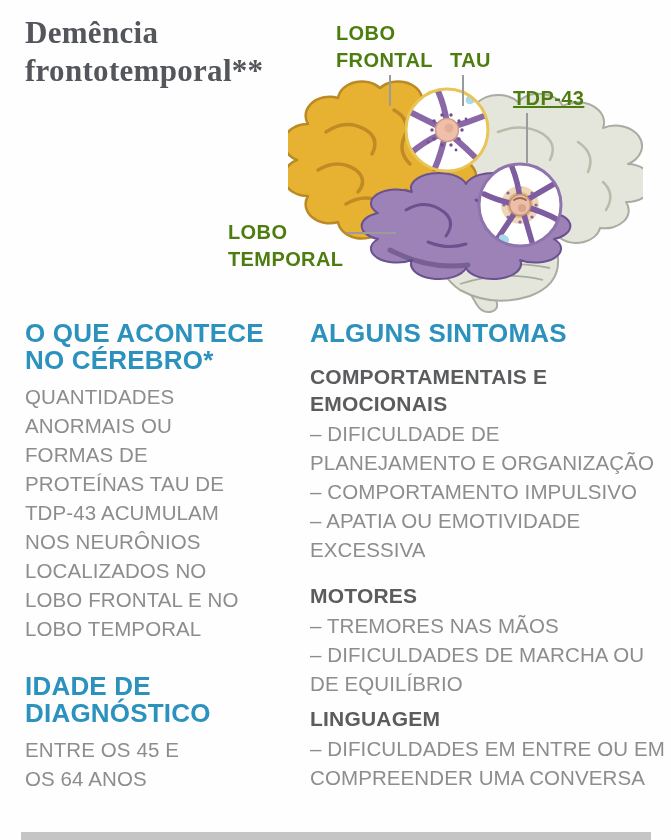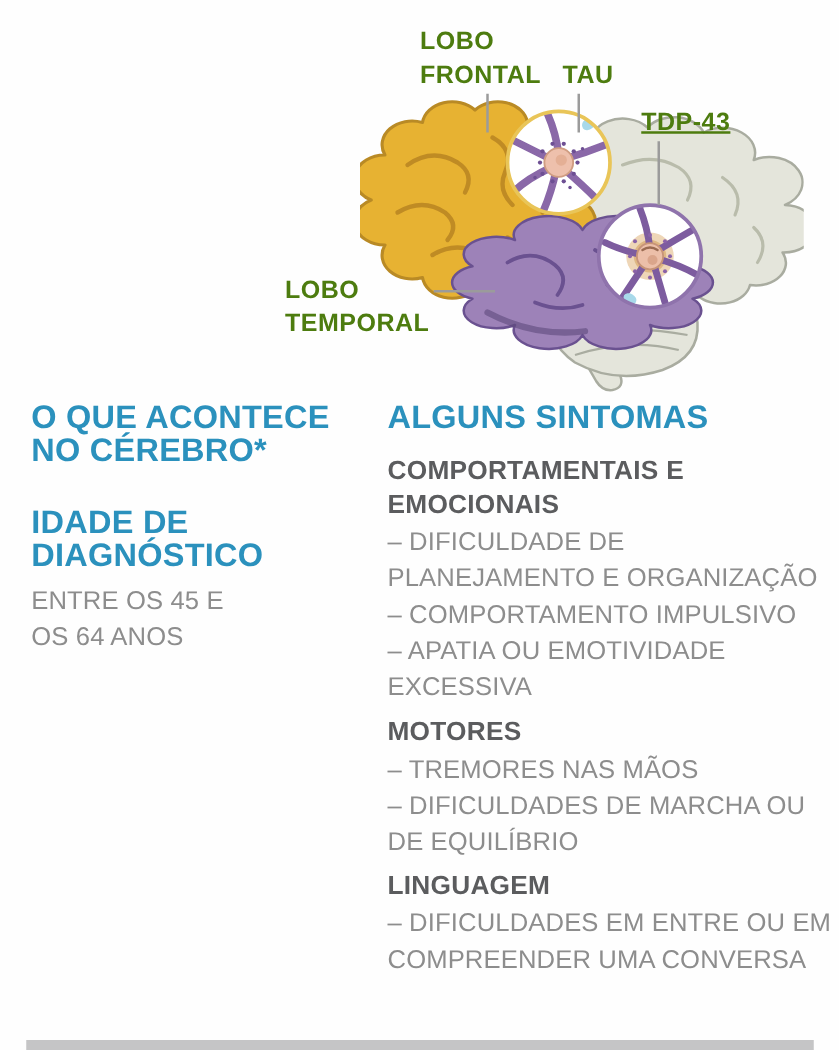--- a/index.html
+++ b/index.html
@@ -33,33 +33,35 @@
     color:#8d8d8d; font-size:20.5px; line-height:29px; letter-spacing:.1px;
   }
   .h-dark {
     color:#5b5c5e; font-weight:bold; font-size:21px; line-height:27px;
     letter-spacing:.2px;
   }
   .col-left .body-gray { margin-top:8px; }
   .sec-idade { margin-top:30px; }
   .symptom-group .h-dark { margin-top:0; }
   .grp-1 { margin-top:16px; }
-  .grp-2 { margin-top:8px; }
+  .grp-2 { margin-top:18px; }
   .grp-3 { margin-top:7px; }
   .symptom-group .body-gray { margin-top:2px; }
   .bottom-bar {
     position:absolute; left:21px; top:832px; width:630px; height:8px;
     background:#c5c5c6;
   }
 </style>
 </head>
 <body>
 
 <div class="page">
 
+  <div class="title pre">Demência
+frontotemporal**</div>
 
   <svg class="brain-svg" width="355" height="242" viewBox="0 0 355 242">
     <defs>
       <clipPath id="tauClip">
           <circle cx="159" cy="58" r="41"></circle>
         </clipPath>
       <clipPath id="tdpClip">
           <circle cx="232" cy="133" r="41"></circle>
         </clipPath>
     </defs>
@@ -211,20 +213,29 @@
   <div class="diagram-label lbl-frontal pre">LOBO
 FRONTAL</div>
   <div class="diagram-label lbl-tau">TAU</div>
   <div class="diagram-label lbl-tdp">TDP-43</div>
   <div class="diagram-label lbl-temporal pre">LOBO
 TEMPORAL</div>
 
   <div class="col-left">
     <div class="h-blue pre">O QUE ACONTECE
 NO CÉREBRO*</div>
+    <div class="body-gray pre">QUANTIDADES
+ANORMAIS OU
+FORMAS DE
+PROTEÍNAS TAU DE
+TDP-43 ACUMULAM
+NOS NEURÔNIOS
+LOCALIZADOS NO
+LOBO FRONTAL E NO
+LOBO TEMPORAL</div>
     <div class="sec-idade">
       <div class="h-blue pre">IDADE DE
 DIAGNÓSTICO</div>
       <div class="body-gray pre">ENTRE OS 45 E
 OS 64 ANOS</div>
     </div>
   </div>
 
   <div class="col-right">
     <div class="h-blue">ALGUNS SINTOMAS</div>

